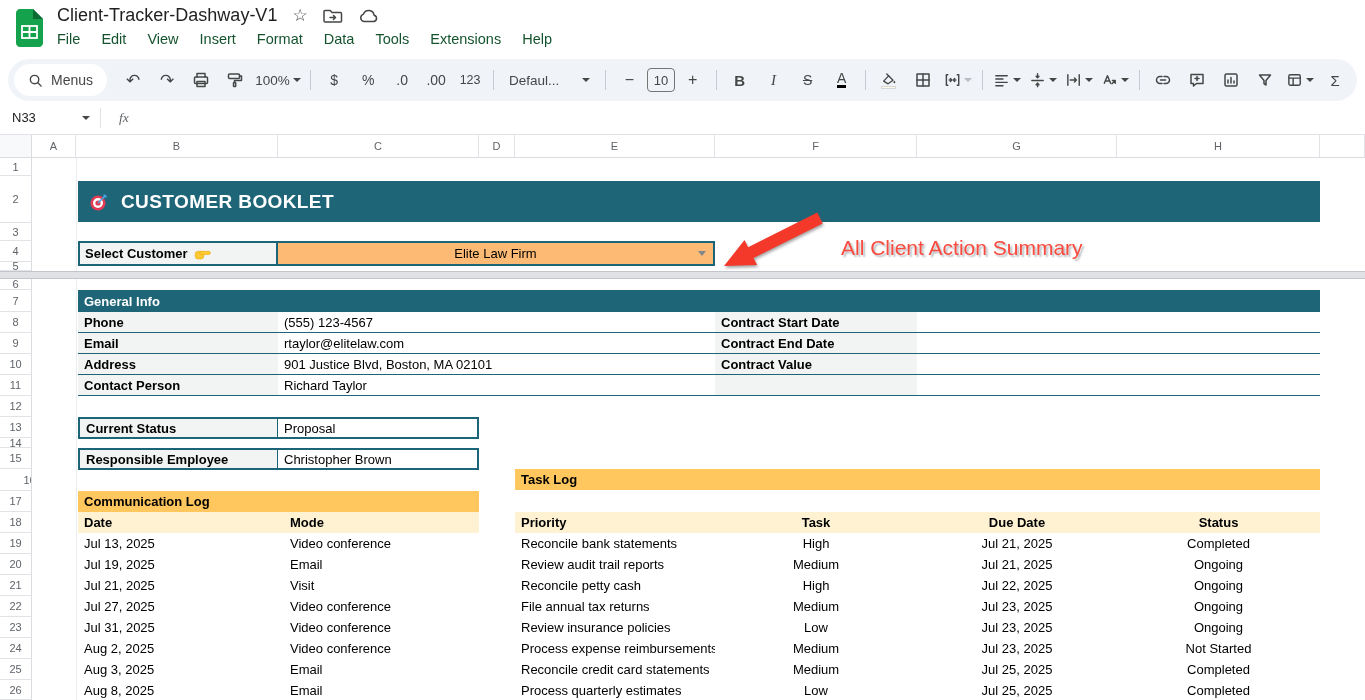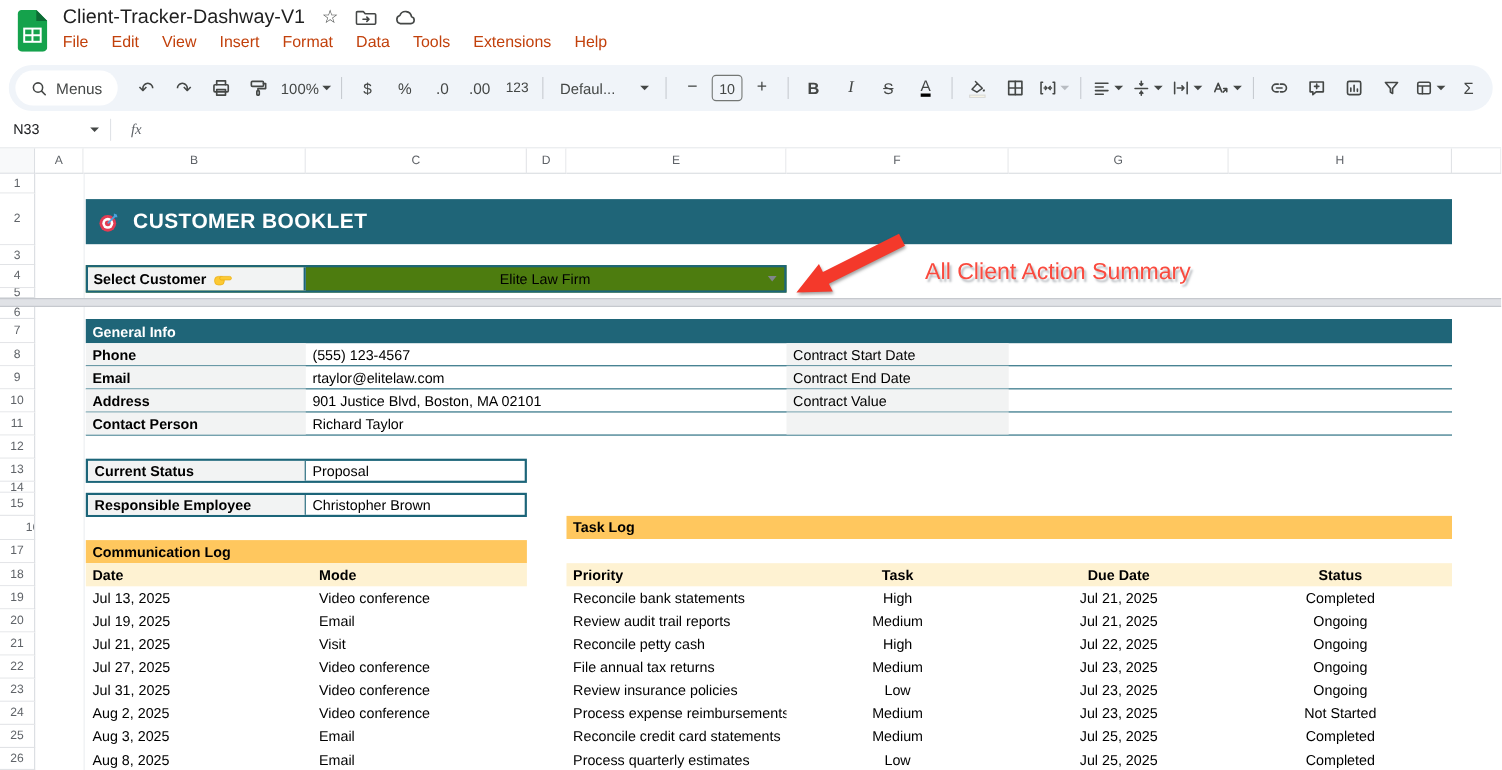--- a/index.html
+++ b/index.html
@@ -6,21 +6,21 @@
   .screen{position:relative;width:1365px;height:700px;background:#fff;overflow:hidden;
           font-family:"Liberation Sans",sans-serif;color:#000;}
   svg.ic{stroke:#444746;fill:none;stroke-width:1.5;stroke-linecap:round;stroke-linejoin:round;}
   
   .topbar{position:absolute;left:0;top:0;width:100%;height:58px;background:#fff;}
   .logo{position:absolute;left:16px;top:9px;}
   .title-row{position:absolute;left:57px;top:5px;display:flex;align-items:center;gap:15px;}
   .doc-title{font-size:18px;color:#1f1f1f;}
   .star{font-size:17px;color:#444746;line-height:1;}
   .menubar{position:absolute;left:57px;top:31px;display:flex;gap:21px;}
-  .menu-item{font-size:14.5px;color:#c2410c;cursor:default;}
+  .menu-item{font-size:14.5px;color:#14532d;cursor:default;}
   
   .toolbar{position:absolute;left:8px;top:59px;width:1349px;height:42px;background:#f0f4f9;
            border-radius:21px;display:flex;align-items:center;padding:16px 6px;box-sizing:border-box;gap:2px;}
   .search-pill{display:flex;align-items:center;gap:8px;background:#fff;border-radius:16px;height:32px;
                padding:0 14px;margin-right:8px;}
   .search-pill span{font-size:14px;color:#444746;}
   .tb-btn{height:28px;min-width:26px;padding:0 3px;display:flex;align-items:center;justify-content:center;
           gap:3px;border-radius:4px;color:#444746;font-size:14px;}
   .tb-txt{font-size:13.5px;color:#444746;}
   .caret{width:0;height:0;border-left:4px solid transparent;border-right:4px solid transparent;
@@ -53,33 +53,33 @@
           border-bottom:1px solid #e1e3e6;box-sizing:border-box;font-size:11px;color:#5f6368;
           display:flex;align-items:center;justify-content:center;overflow:hidden;}
   .vline-a{position:absolute;left:76px;top:158px;width:1px;height:542px;background:#eceef1;}
   .freeze{position:absolute;left:0;top:271px;width:1365px;height:8px;background:#e0e2e6;
           border-top:1px solid #c2c6cb;border-bottom:1px solid #c2c6cb;box-sizing:border-box;}
   
   .abs{position:absolute;box-sizing:border-box;}
   .banner{left:78px;top:181px;width:1242px;height:41px;background:#1f6578;display:flex;
           align-items:center;padding-left:11px;}
   .banner-title{color:#fff;font-weight:bold;font-size:19px;letter-spacing:.4px;margin-left:12px;}
-  .selbox{left:78px;top:241px;width:637px;height:25px;border:2px solid #1c6579;display:flex;background:#4d7c0f;}
+  .selbox{left:78px;top:241px;width:637px;height:25px;border:2px solid #1c6579;display:flex;background:#fdba74;}
   .selbox .lab{width:198px;background:#f2f3f3;border-right:2px solid #1c6579;display:flex;align-items:center;
                padding-left:5px;font-weight:bold;font-size:13px;gap:6px;box-sizing:border-box;}
   .selbox .val{flex:1;display:flex;align-items:center;justify-content:center;font-size:13px;position:relative;}
   .sel-caret{position:absolute;right:7px;top:8px;width:0;height:0;border-left:4px solid transparent;
              border-right:4px solid transparent;border-top:5px solid #80868b;}
   .annot-text{left:808px;top:236px;font-size:21px;color:#fa4a3e;text-shadow:2px 2px 2px #b4b8bd;white-space:nowrap;margin-left:33px;}
   .gi-hdr{left:78px;top:290px;width:1242px;height:22px;background:#1f6578;color:#fff;font-weight:bold;
           font-size:13px;display:flex;align-items:center;padding-left:6px;}
   .gi-row{left:78px;width:1242px;height:21px;border-bottom:1.5px solid #1c6579;display:flex;font-size:13px;}
   .gi-row .l-lab{width:200px;background:#f2f3f3;font-weight:bold;padding-left:6px;display:flex;align-items:center;box-sizing:border-box;}
   .gi-row .l-val{width:437px;padding-left:6px;display:flex;align-items:center;box-sizing:border-box;}
-  .gi-row .r-lab{width:202px;background:#f2f3f3;font-weight:normal;padding-left:6px;display:flex;align-items:center;box-sizing:border-box;}
+  .gi-row .r-lab{width:202px;background:#f2f3f3;font-weight:bold;padding-left:6px;display:flex;align-items:center;box-sizing:border-box;}
   .gi-row .r-val{flex:1;padding-left:6px;display:flex;align-items:center;box-sizing:border-box;}
   .kvbox{left:78px;width:401px;height:22px;border:2px solid #1c6579;display:flex;font-size:13px;background:#fff;}
   .kvbox .lab{width:198px;background:#f2f3f3;font-weight:bold;padding-left:6px;display:flex;align-items:center;
               border-right:1.5px solid #1c6579;box-sizing:border-box;}
   .kvbox .val{flex:1;padding-left:6px;display:flex;align-items:center;}
   .log-hdr{height:21px;background:#ffc75e;font-weight:bold;font-size:13px;display:flex;align-items:center;padding-left:6px;}
   .log-sub{height:21px;background:#fef2d2;font-size:13px;font-weight:bold;display:flex;align-items:center;}
   .log-row{height:21px;font-size:13px;display:flex;align-items:center;}
   .cl-c1{width:206px;padding-left:6px;box-sizing:border-box;}
   .cl-c2{flex:1;padding-left:6px;box-sizing:border-box;}

